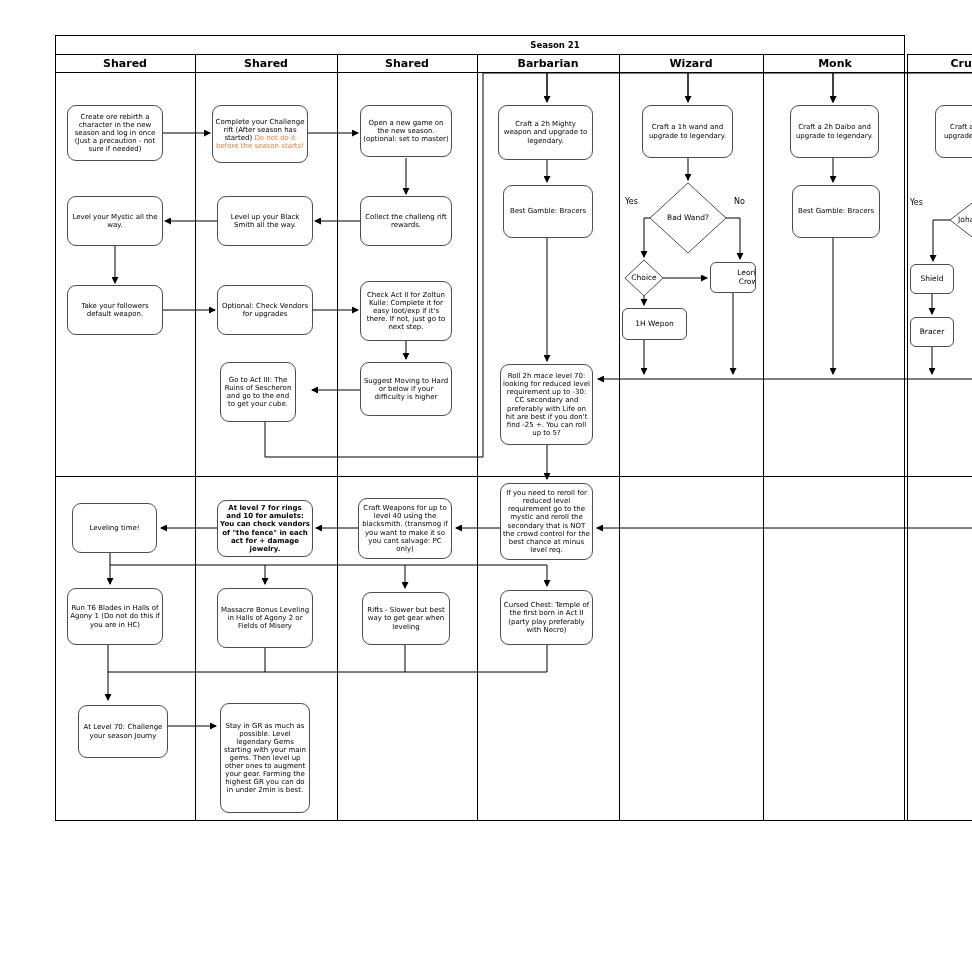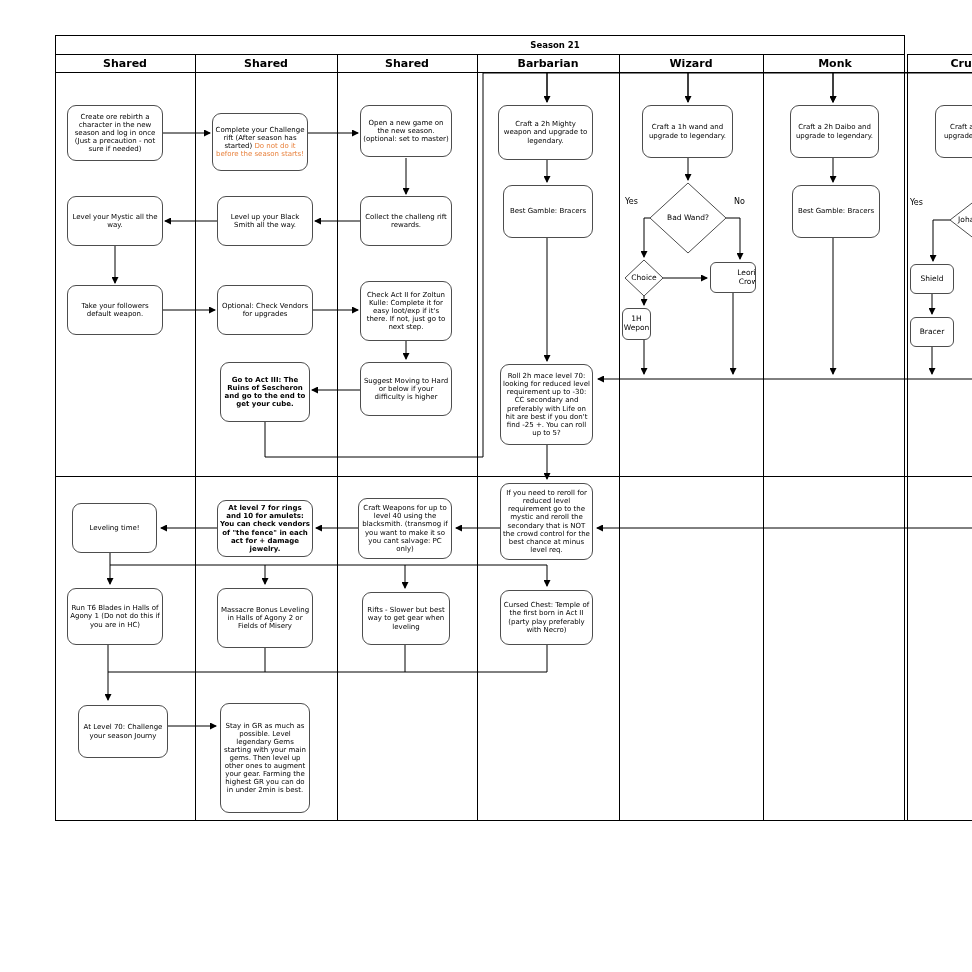--- a/index.html
+++ b/index.html
@@ -127,33 +127,33 @@
   <div class="node" style="left:72px;top:503px;width:85px;height:50px;">
       <span>Leveling time!</span>
     </div>
   <div class="node" style="left:67px;top:588px;width:96px;height:57px;">
       <span>Run T6 Blades in Halls of Agony 1 (Do not do this if you are in HC)</span>
     </div>
   <div class="node" style="left:78px;top:705px;width:90px;height:53px;">
       <span>At Level 70: Challenge your season Journy</span>
     </div>
 
-  <div class="node" style="left:212px;top:105px;width:96px;height:58px;margin-top:8px;">
+  <div class="node" style="left:212px;top:105px;width:96px;height:58px;">
     <div>
       <span>Complete your Challenge rift (After season has started) </span>
       <span class="warn">Do not do it before the season starts!</span>
     </div>
   </div>
   <div class="node" style="left:217px;top:196px;width:96px;height:50px;">
       <span>Level up your Black Smith all the way.</span>
     </div>
   <div class="node" style="left:217px;top:285px;width:96px;height:50px;">
       <span>Optional: Check Vendors for upgrades</span>
     </div>
-  <div class="node" style="left:220px;top:362px;width:90px;height:60px;font-weight:bold;">
+  <div class="node" style="left:220px;top:362px;width:76px;height:60px;">
       <span>Go to Act III: The Ruins of Sescheron and go to the end to get your cube.</span>
     </div>
   <div class="node" style="left:217px;top:500px;width:96px;height:57px;font-weight:bold;">
       <span>At level 7 for rings and 10 for amulets: You can check vendors of "the fence" in each act for + damage jewelry.</span>
     </div>
   <div class="node" style="left:217px;top:588px;width:96px;height:60px;">
       <span>Massacre Bonus Leveling in Halls of Agony 2 or Fields of Misery</span>
     </div>
   <div class="node" style="left:220px;top:703px;width:90px;height:110px;">
       <span>Stay in GR as much as possible.  Level legendary Gems starting with your main gems.  Then level up other ones to augment your gear.  Farming the highest GR you can do in under 2min is best.</span>
@@ -192,21 +192,21 @@
     </div>
   <div class="node" style="left:500px;top:590px;width:93px;height:55px;">
       <span>Cursed Chest: Temple of the first born in Act II (party play preferably with Necro)</span>
     </div>
 
   <div class="node" style="left:642px;top:105px;width:91px;height:53px;">
       <span>Craft a 1h wand and upgrade to legendary.</span>
     </div>
   <div class="dtext" style="left:650px;top:206px;width:76px;height:24px;">Bad Wand?</div>
   <div class="dtext" style="left:620px;top:272px;width:48px;height:12px;">Choice</div>
-  <div class="node small" style="left:622px;top:308px;width:29px;height:32px;">
+  <div class="node small" style="left:622px;top:308px;width:65px;height:32px;">
       <span>1H Wepon</span>
     </div>
   <div class="node small" style="left:710px;top:262px;width:46px;height:31px;padding-left:37px;">
       <span>Leorics Crown</span>
     </div>
   <div class="lbl" style="left:625px;top:197px;">Yes</div>
   <div class="lbl" style="left:734px;top:197px;">No</div>
 
   <div class="node" style="left:790px;top:105px;width:89px;height:53px;">
       <span>Craft a 2h Daibo and upgrade to legendary.</span>

